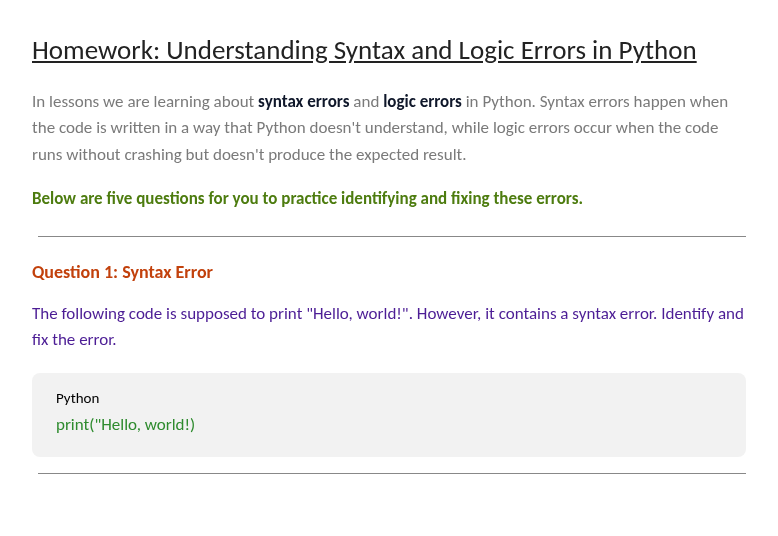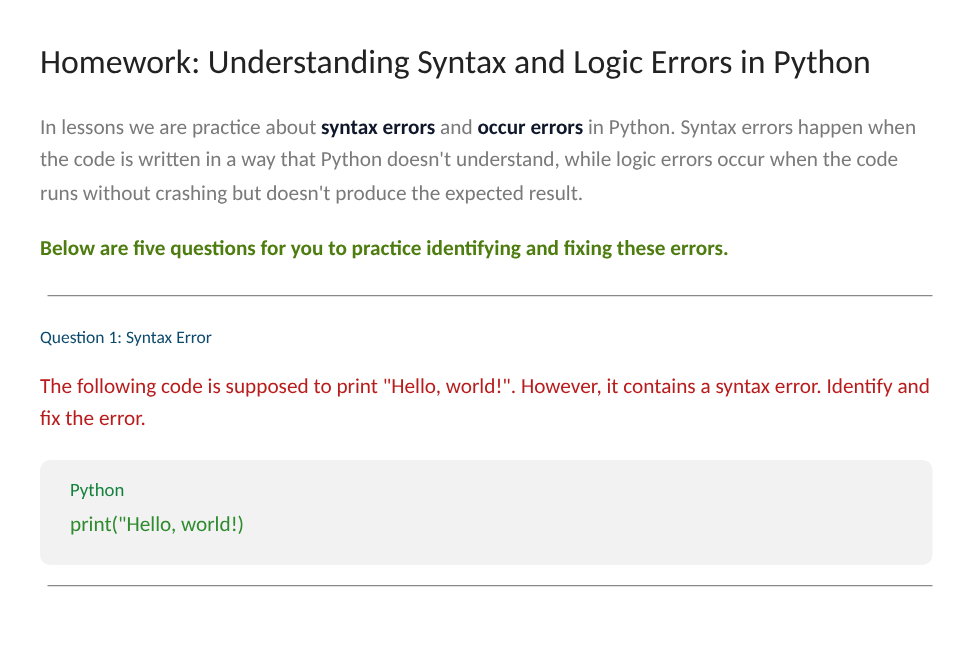--- a/index.html
+++ b/index.html
@@ -13,20 +13,21 @@
       padding: 32px 32px 20px 32px;
       width: 778px;
       color: #1a1a1a;
     }
     h1 {
       font-size: 27px;
       font-weight: 400;
       color: #222;
       margin-bottom: 22px;
       line-height: 1.3;
+      text-decoration: underline;
     }
     .intro-para {
       font-size: 17px;
       line-height: 1.55;
       color: #7a7a7a;
       margin-bottom: 18px;
     }
     .intro-para .bold {
       font-weight: 700;
       color: #0f172a;
@@ -37,60 +38,60 @@
       color: #4d7c0f;
       margin-bottom: 24px;
       line-height: 1.5;
     }
     hr {
       border: none;
       border-top: 1px solid #888;
       margin: 0 0 24px 6px;
     }
     .q-heading {
-      font-size: 14px;
-      font-weight: 400;
-      color: #0c4a6e;
+      font-size: 18px;
+      font-weight: 700;
+      color: #c2410c;
       margin-bottom: 18px;
     }
     .q-desc {
       font-size: 17px;
-      color: #b91c1c;
+      color: #4c1d95;
       line-height: 1.55;
       margin-bottom: 20px;
     }
     .code-block {
       background: #f2f2f2;
       border-radius: 8px;
       padding: 16px 24px 20px 24px;
       margin-bottom: 16px;
     }
     .code-lang {
       font-size: 15px;
-      color: #15803d;
+      color: #000000;
       margin-bottom: 6px;
       font-family: -apple-system, BlinkMacSystemFont, 'Segoe UI', Calibri, Arial, sans-serif;
     }
     .code-line {
       font-size: 17px;
       font-family: -apple-system, BlinkMacSystemFont, 'Segoe UI', Calibri, Arial, sans-serif;
       color: #2e8b2e;
       line-height: 1.4;
     }
     hr.bottom-rule {
       margin: 0 0 0 6px;
     }
   </style>
 </head>
 <body>
 
 <h1>Homework: Understanding Syntax and Logic Errors in Python</h1>
 
 <p class="intro-para">
-  <span>In lessons we are practice about </span><span class="bold">syntax errors</span><span> and </span><span class="bold">occur errors</span><span> in Python. Syntax errors happen when the code is written in a way that Python doesn't understand, while logic errors occur when the code runs without crashing but doesn't produce the expected result.</span>
+  <span>In lessons we are learning about </span><span class="bold">syntax errors</span><span> and </span><span class="bold">logic errors</span><span> in Python. Syntax errors happen when the code is written in a way that Python doesn't understand, while logic errors occur when the code runs without crashing but doesn't produce the expected result.</span>
 </p>
 
 <p class="practice-note">Below are five questions for you to practice identifying and fixing these errors.</p>
 
 <hr>
 
 <p class="q-heading">Question 1: Syntax Error</p>
 
 <p class="q-desc">The following code is supposed to print "Hello, world!". However, it contains a syntax error. Identify and fix the error.</p>
 

